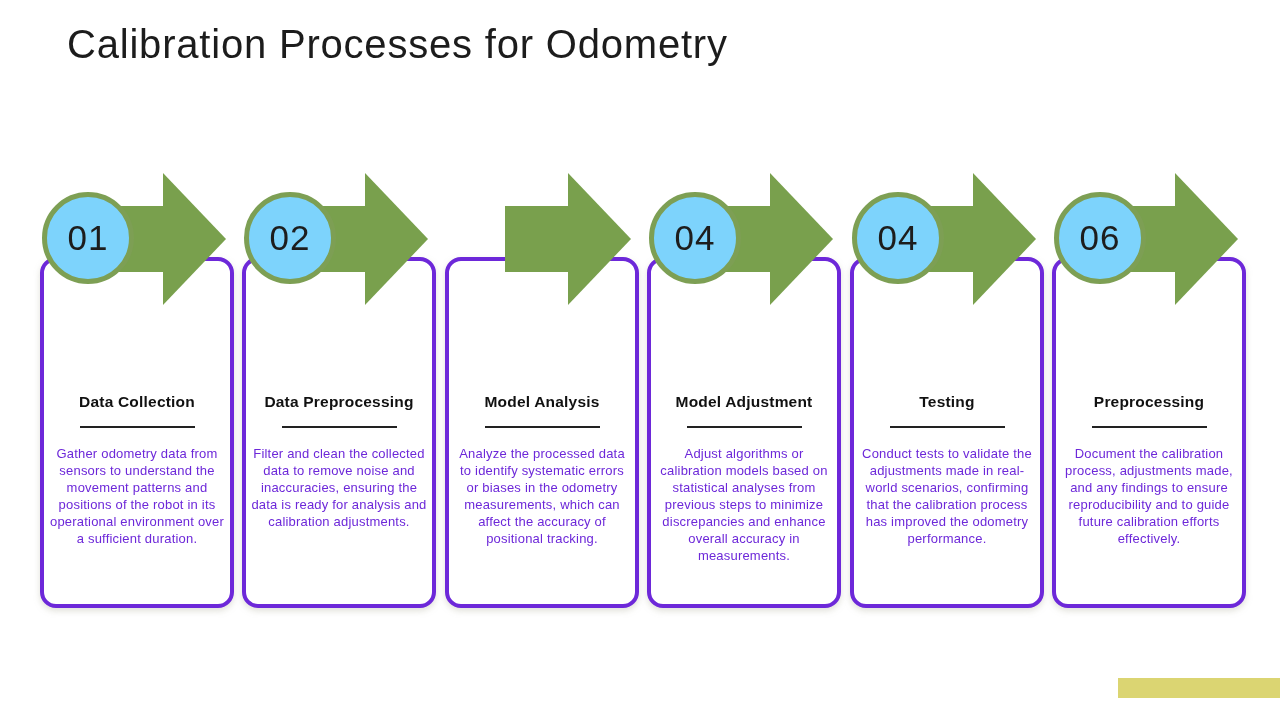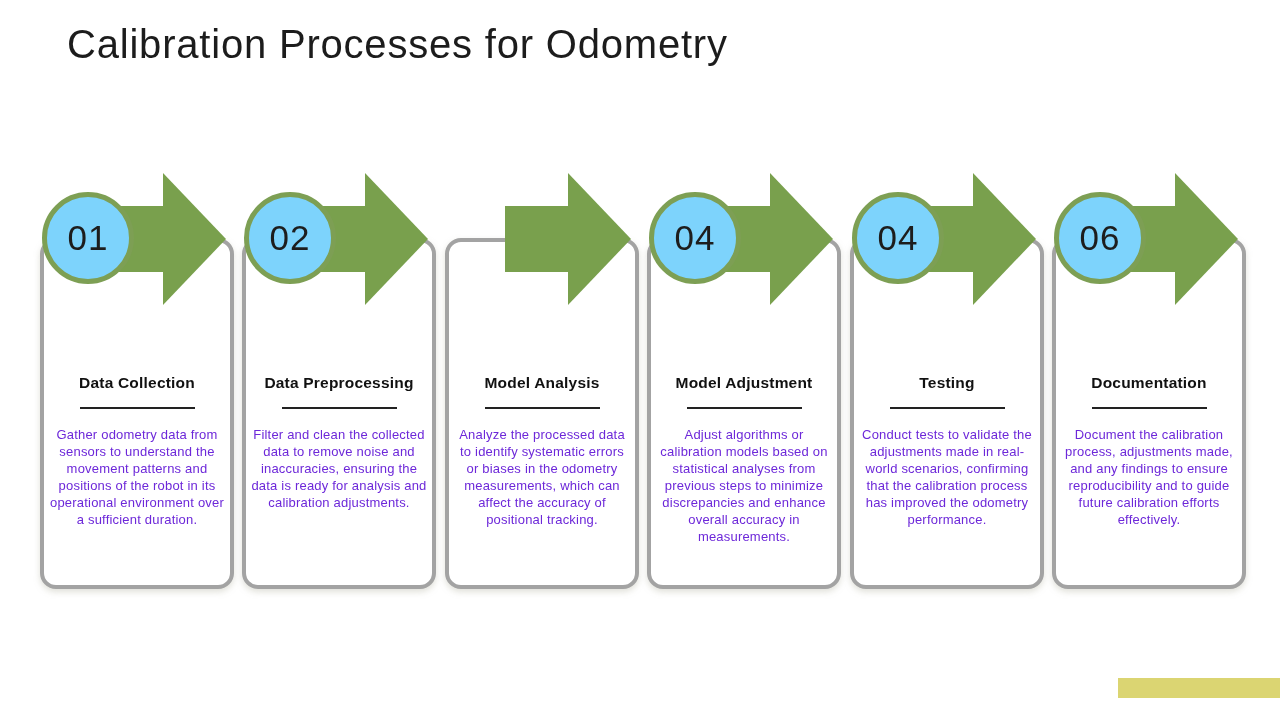--- a/index.html
+++ b/index.html
@@ -28,24 +28,24 @@
   }
   .step:nth-of-type(1) { left: 40px; }
   .step:nth-of-type(2) { left: 242px; }
   .step:nth-of-type(3) { left: 445px; }
   .step:nth-of-type(4) { left: 647px; }
   .step:nth-of-type(5) { left: 850px; }
   .step:nth-of-type(6) { left: 1052px; }
 
   .card {
     position: absolute;
-    left: 0; top: 65px;
+    left: 0; top: 84px;
     width: 194px; height: 351px;
     background: #ffffff;
-    border: 4px solid #a3a3a3;
+    border: 4px solid #6d28d9;
     border-radius: 16px;
     box-shadow: 0 3px 6px rgba(170,170,150,0.35);
     z-index: 1;
   }
   .card-content {
     padding: 132px 5px 0 5px;
     text-align: center;
   }
   .card-title {
     font-size: 15.5px;
@@ -179,21 +179,21 @@
   <div class="arrow-stem"></div>
   <div class="arrow-head"></div>
   <div class="num-circle">
     <span>04</span>
   </div>
 </div>
 
 <div class="step">
   <div class="card">
     <div class="card-content">
-      <div class="card-title">Documentation</div>
+      <div class="card-title">Preprocessing</div>
       <div class="card-divider"></div>
       <div class="card-desc">Document the calibration process, adjustments made, and any findings to ensure reproducibility and to guide future calibration efforts effectively.</div>
     </div>
   </div>
   <div class="arrow-stem"></div>
   <div class="arrow-head"></div>
   <div class="num-circle">
     <span>06</span>
   </div>
 </div>

